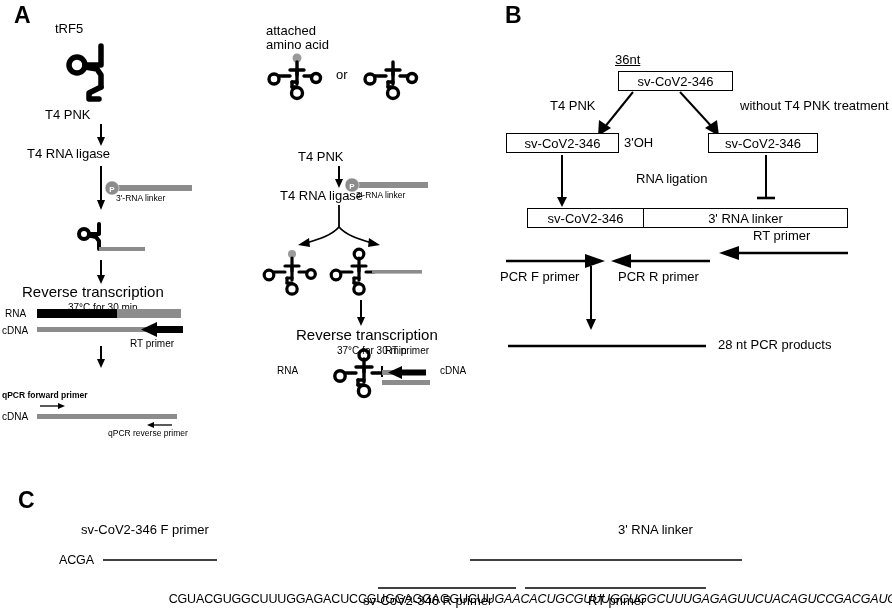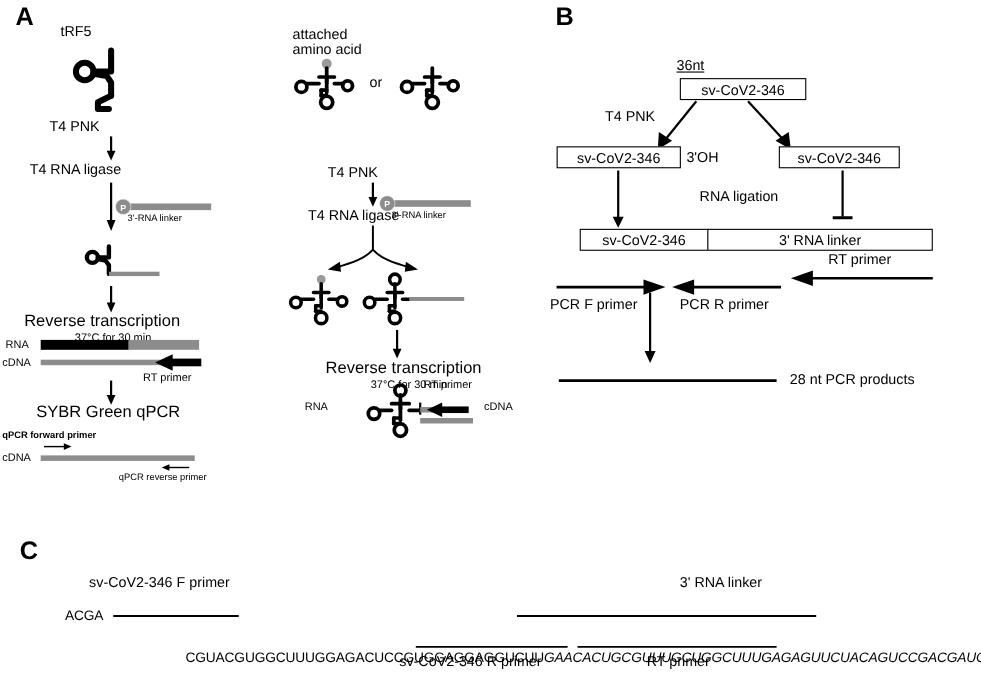--- a/index.html
+++ b/index.html
@@ -137,21 +137,20 @@
         <polygon points="104,7.5 120,0 120,15"></polygon>
       </g>
     </svg>
     <div class="abs lbl-sm" style="left:130px; top:338px;">RT primer</div>
 
     <svg class="abs" style="left:94px; top:346px;" width="14" height="22">
       <line x1="7" y1="0" x2="7" y2="15" stroke="#000" stroke-width="2"></line>
       <polygon points="7,22 3,13 11,13" fill="#000"></polygon>
     </svg>
 
-    <div class="abs lbl-big" style="left:33px; top:366px;">SYBR Green qPCR</div>
 
     <div class="abs lbl-xs" style="left:2px; top:391px;font-weight:bold;">qPCR forward primer</div>
     <svg class="abs" style="left:40px; top:401px;" width="26" height="10">
       <line x1="0" y1="5" x2="20" y2="5" stroke="#000" stroke-width="1.3"></line>
       <polygon points="25,5 18,2 18,8" fill="#000"></polygon>
     </svg>
 
     <div class="abs lbl-sm" style="left:2px; top:411px;">cDNA</div>
     <svg class="abs" style="left:37px; top:411px;" width="150" height="10">
       <rect x="0" y="3" width="140" height="5" fill="#8c8c8c"></rect>
@@ -305,20 +304,21 @@
     <div class="abs box" style="left:128px; top:71px; width:115px; height:20px;">sv-CoV2-346</div>
 
     <svg class="abs" style="left:95px; top:92px;" width="220" height="48">
       <line x1="48" y1="0" x2="19" y2="36" stroke="#000" stroke-width="2"></line>
       <polygon points="13,44 14,28 26,36" fill="#000"></polygon>
       <line x1="95" y1="0" x2="128" y2="36" stroke="#000" stroke-width="2"></line>
       <polygon points="134,44 120,36 132,28" fill="#000"></polygon>
     </svg>
 
     <div class="abs lbl" style="left:60px; top:99px;">T4 PNK</div>
+    <div class="abs lbl" style="left:250px; top:99px;">without T4 PNK treatment</div>
 
     <div class="abs box" style="left:16px; top:133px; width:113px; height:20px;">sv-CoV2-346</div>
     <div class="abs lbl" style="left:134px; top:136px;">3'OH</div>
 
     <div class="abs box" style="left:218px; top:133px; width:110px; height:20px;">sv-CoV2-346</div>
 
     <div class="abs lbl" style="left:146px; top:172px;">RNA ligation</div>
 
     <svg class="abs" style="left:65px; top:155px;" width="14" height="52">
       <line x1="7" y1="0" x2="7" y2="43" stroke="#000" stroke-width="2"></line>

